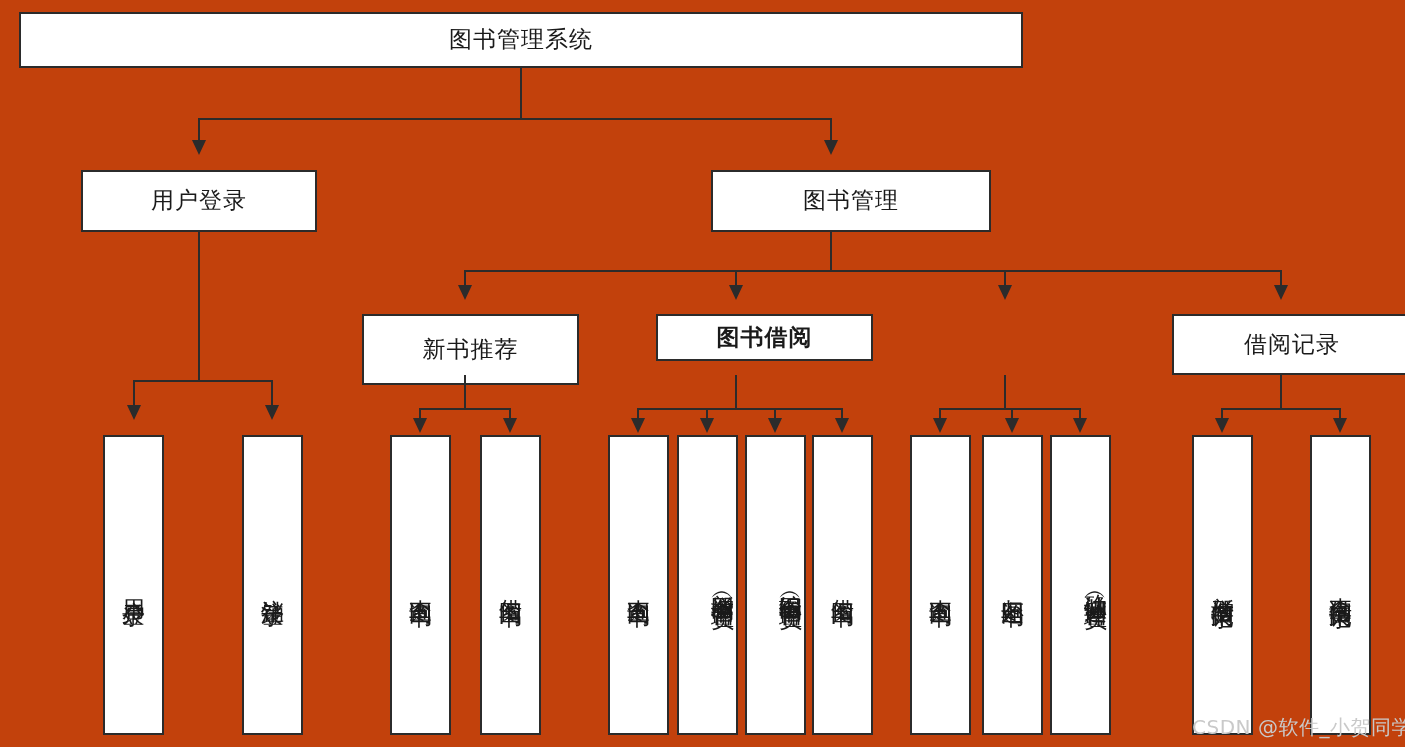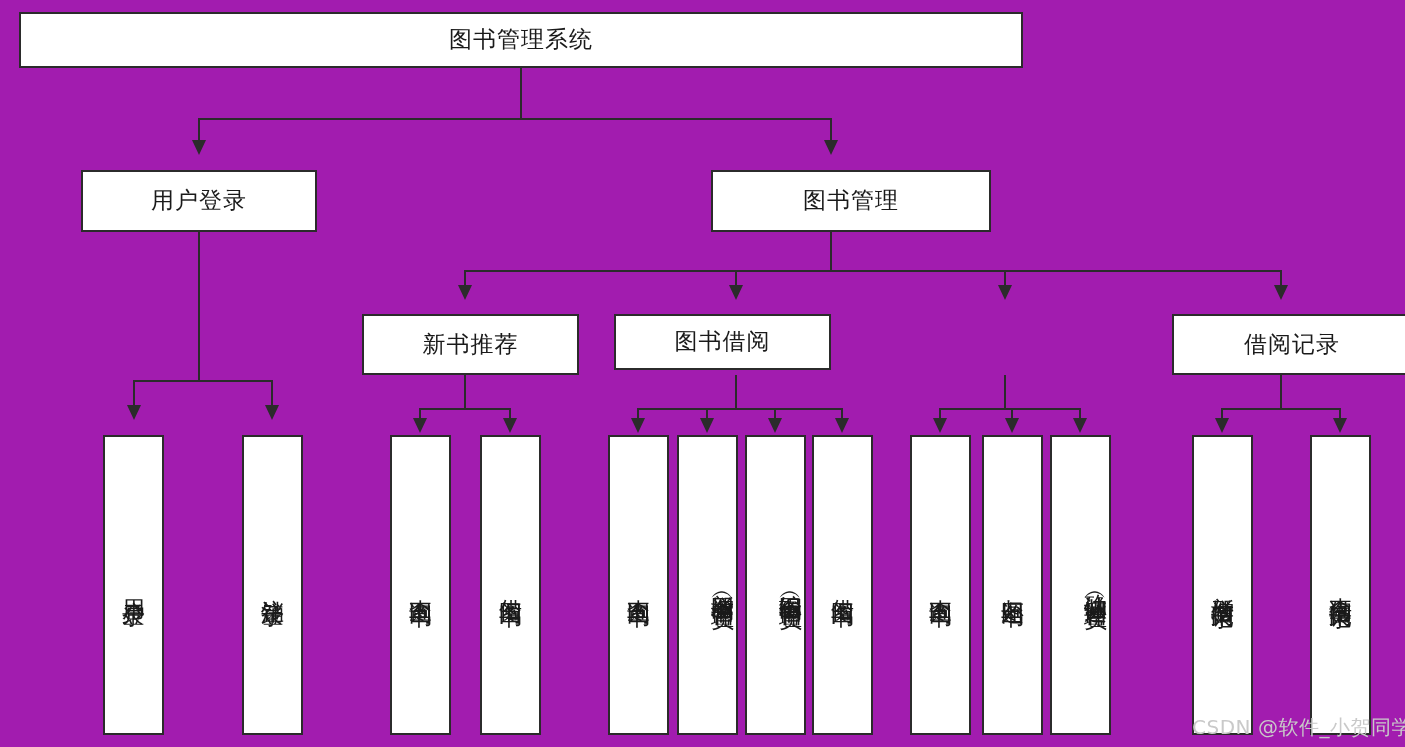--- a/index.html
+++ b/index.html
@@ -7,21 +7,21 @@
     padding: 0;
     background: #ffffff;
   }
   body {
     font-family: "DejaVu Sans", "Liberation Sans", sans-serif;
   }
   #canvas {
     position: relative;
     width: 1405px;
     height: 747px;
-    background: #a21caf;
+    background: #c2410c;
     overflow: hidden;
   }
   .node {
     position: absolute;
     box-sizing: border-box;
     border: 2px solid #2b2b2b;
     background: #ffffff;
     display: flex;
     align-items: center;
     justify-content: center;
@@ -108,24 +108,24 @@
   <div class="edge h" style="left:464px; top:270px; width:817px;"></div>
   <div class="edge v" style="left:464px; top:270px; height:22px;"></div>
   <div class="arrow" style="left:458px; top:285px;"></div>
   <div class="edge v" style="left:735px; top:270px; height:22px;"></div>
   <div class="arrow" style="left:729px; top:285px;"></div>
   <div class="edge v" style="left:1004px; top:270px; height:22px;"></div>
   <div class="arrow" style="left:998px; top:285px;"></div>
   <div class="edge v" style="left:1280px; top:270px; height:22px;"></div>
   <div class="arrow" style="left:1274px; top:285px;"></div>
 
-  <div class="node horiz" style="left:362px; top:314px; width:217px; height:61px;">
+  <div class="node horiz" style="left:362px; top:314px; width:217px; height:71px;">
     <span>新书推荐</span>
   </div>
-  <div class="node horiz" style="left:614px; top:314px; width:217px; height:56px;">
+  <div class="node horiz" style="left:656px; top:314px; width:217px; height:47px;font-weight:bold;">
     <span>图书借阅</span>
   </div>
   <div class="node horiz" style="left:1172px; top:314px; width:240px; height:61px;">
     <span>借阅记录</span>
   </div>
 
   <div class="edge v" style="left:464px; top:375px; height:33px;"></div>
   <div class="edge h" style="left:419px; top:408px; width:92px;"></div>
   <div class="edge v" style="left:419px; top:408px; height:14px;"></div>
   <div class="arrow" style="left:413px; top:418px;"></div>

